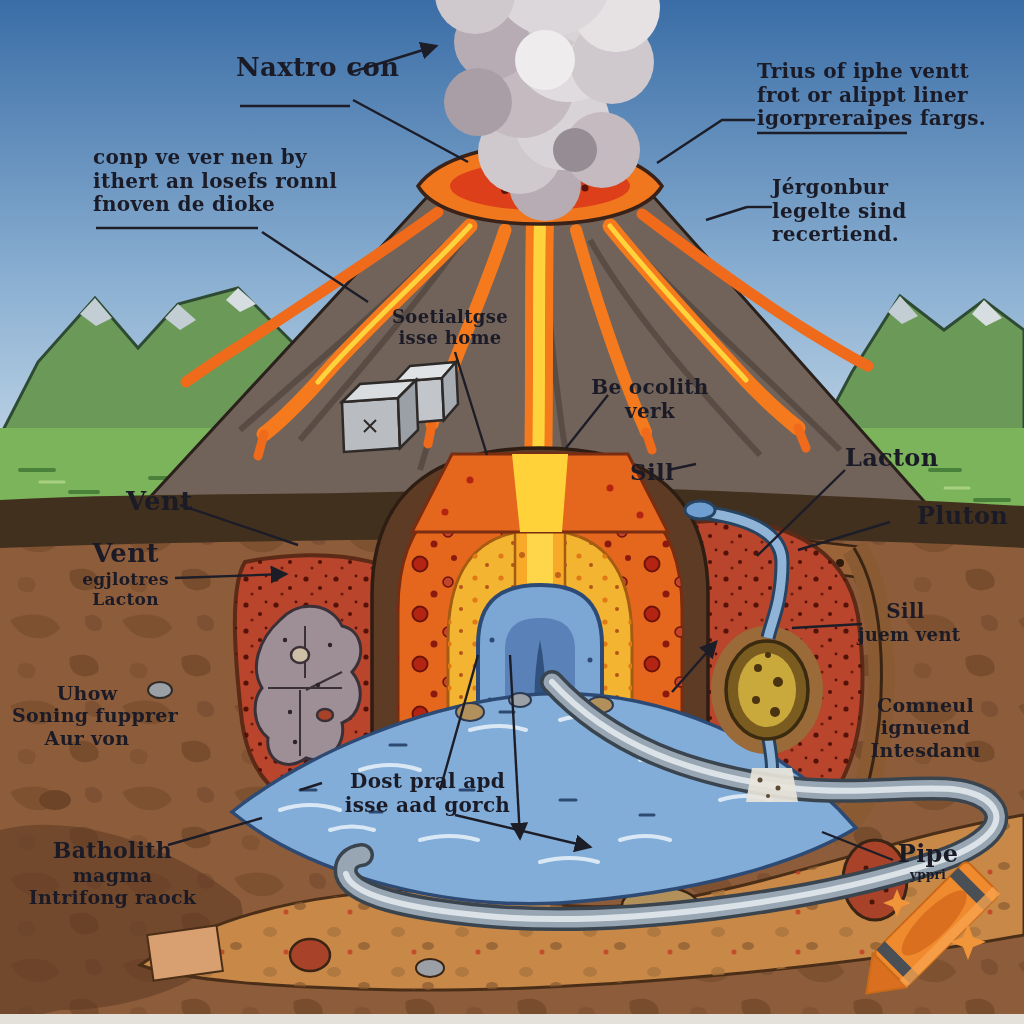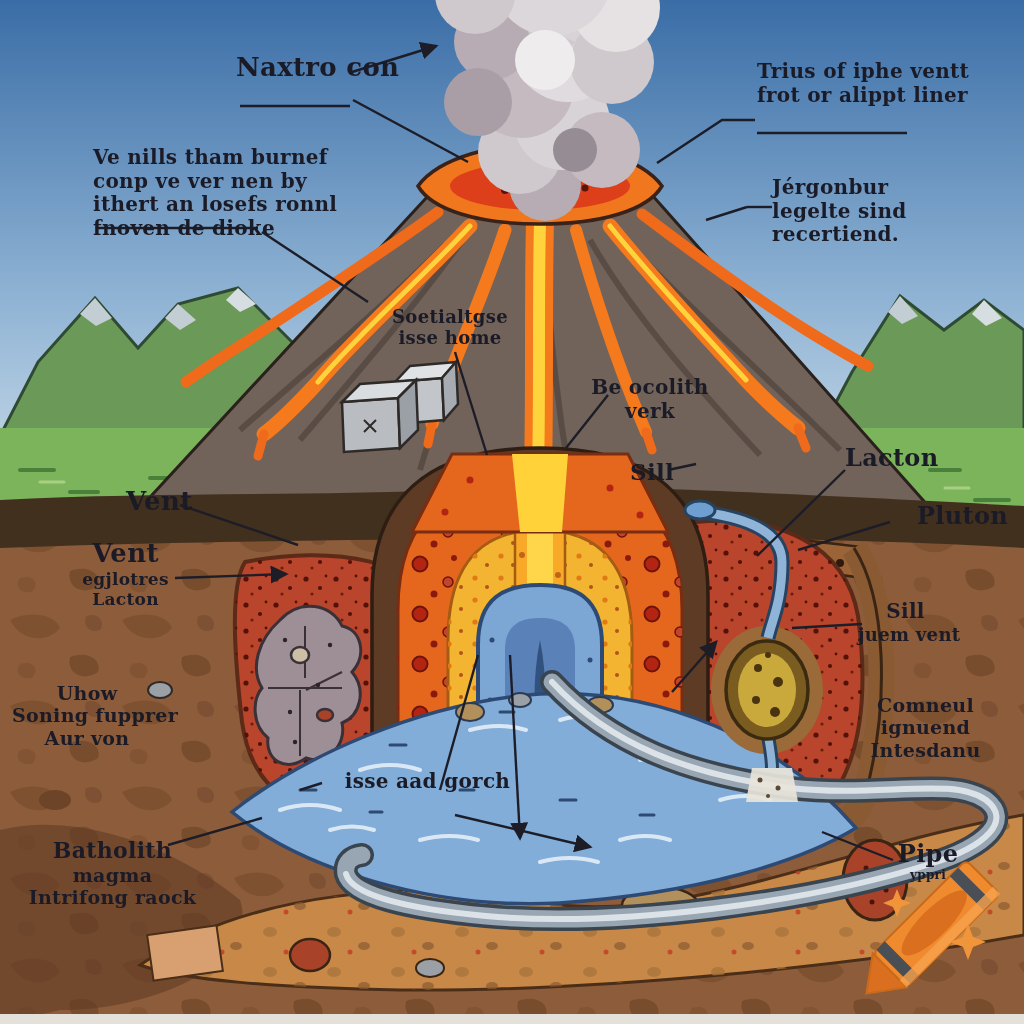--- a/index.html
+++ b/index.html
@@ -295,24 +295,24 @@
   </g>
 </svg>
 
   <div class="lbl f26" style="left:236px;top:52px;">
     <span>Naxtro con</span>
   </div>
 
   <div class="lbl f20" style="left:757px;top:60px;">
     <span>Trius of iphe ventt</span>
     <span>frot or alippt liner</span>
+    <span>igorpreraipes fargs.</span>
   </div>
 
   <div class="lbl f20" style="left:93px;top:146px;">
-    <span>Ve nills tham burnef</span>
     <span>conp ve ver nen by</span>
     <span>ithert an losefs ronnl</span>
     <span>fnoven de dioke</span>
   </div>
 
   <div class="lbl f20" style="left:772px;top:176px;">
     <span>Jérgonbur</span>
     <span>legelte sind</span>
     <span>recertiend.</span>
   </div>
@@ -360,20 +360,21 @@
     <span>Aur von</span>
   </div>
 
   <div class="lbl f19 c" style="left:868px;top:694px;width:115px;">
     <span>Comneul</span>
     <span>ignuend</span>
     <span>Intesdanu</span>
   </div>
 
   <div class="lbl f20 c" style="left:335px;top:770px;width:185px;">
+    <span>Dost pral apd</span>
     <span>isse aad gorch</span>
   </div>
 
   <div class="lbl c" style="left:25px;top:838px;width:175px;">
     <span class="f22">Batholith</span>
     <span class="f19">magma</span>
     <span class="f19">Intrifong raock</span>
   </div>
 
   <div class="lbl c" style="left:878px;top:840px;width:100px;">

